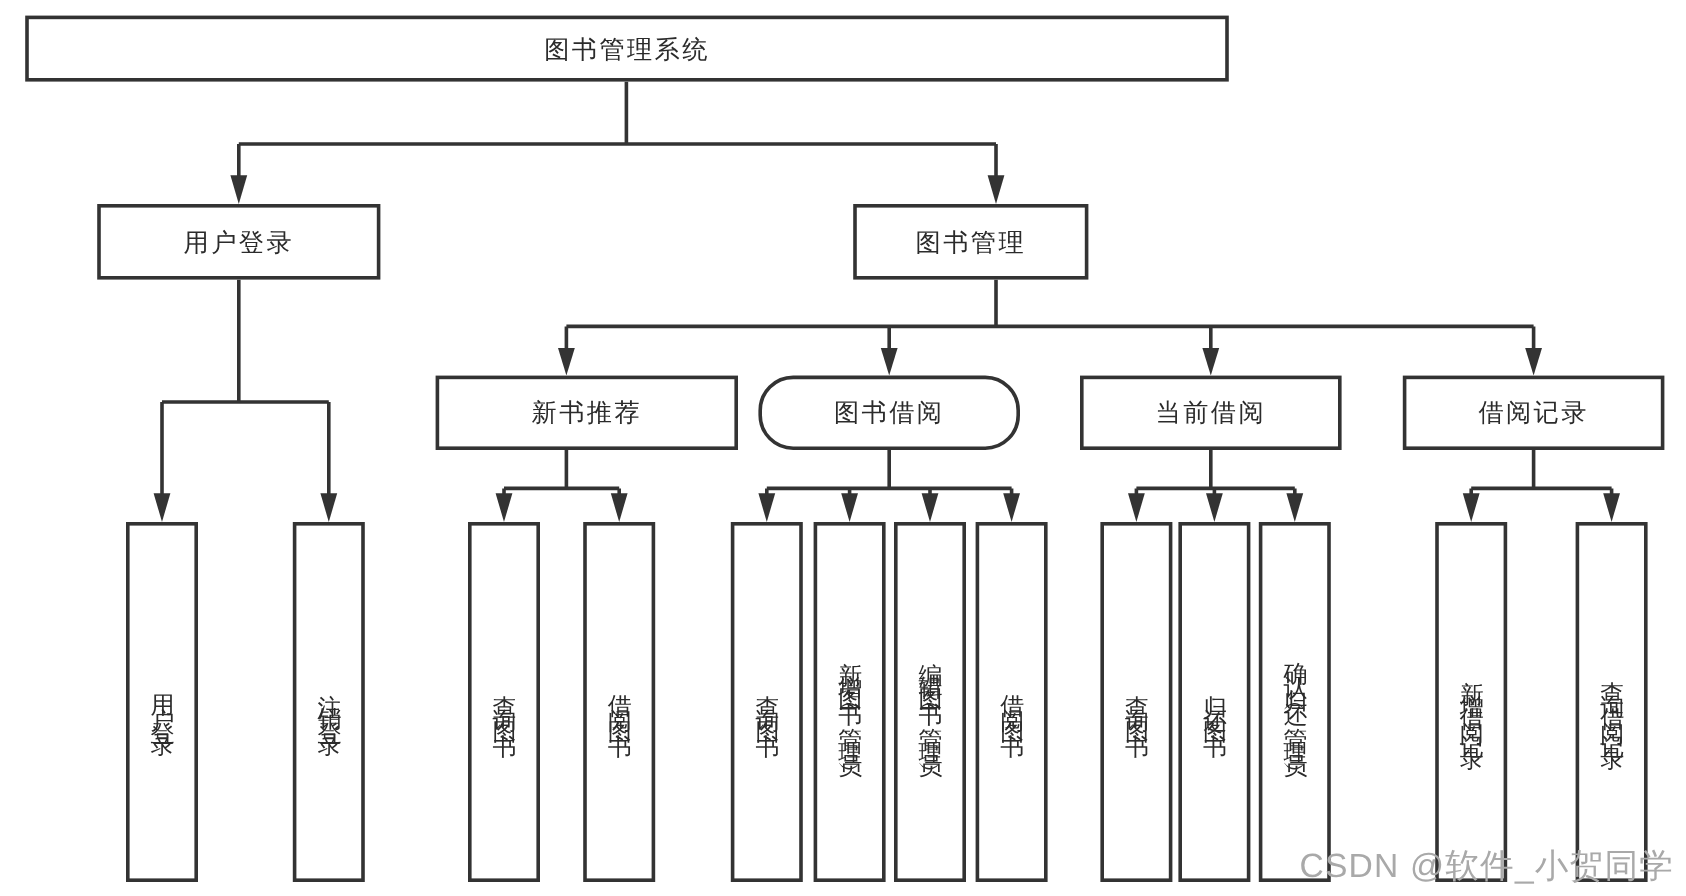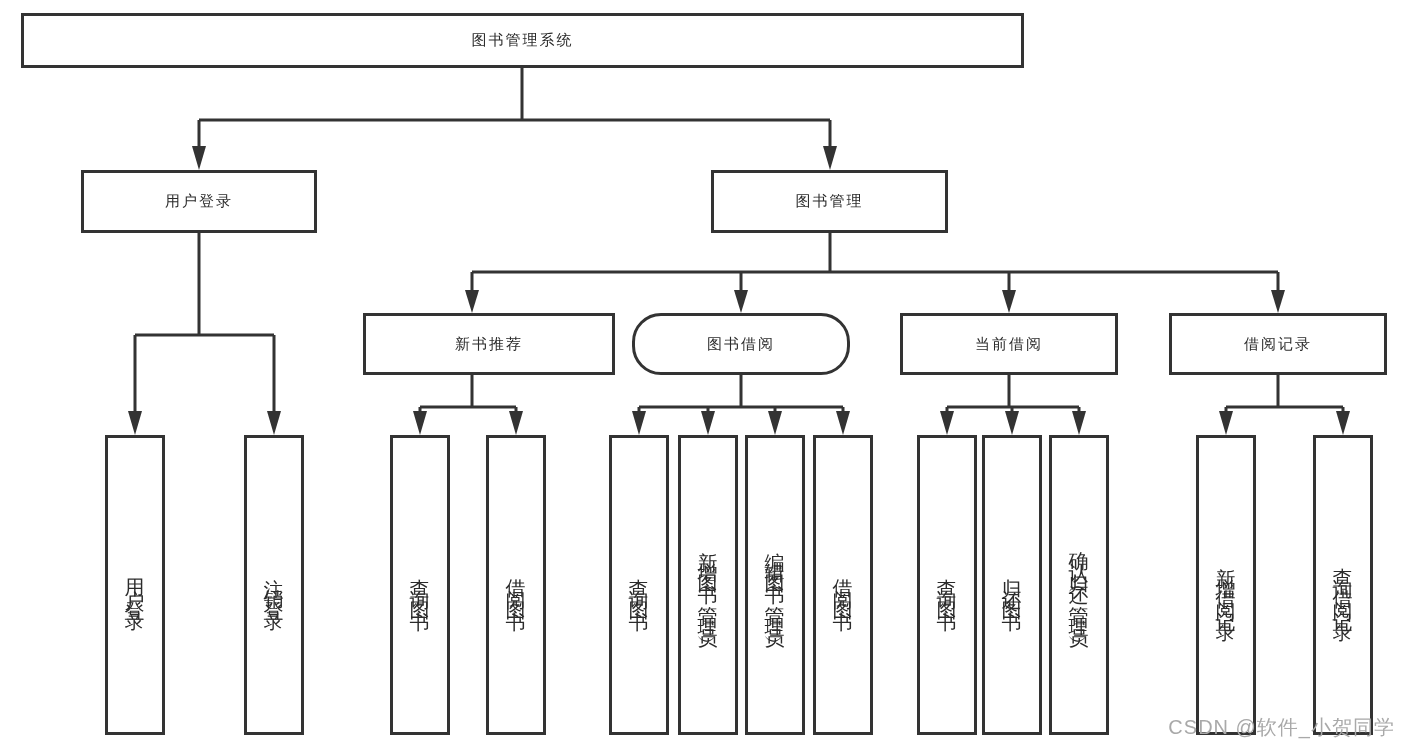--- a/index.html
+++ b/index.html
@@ -24,37 +24,37 @@
     position: absolute;
     box-sizing: border-box;
     border: 3px solid #333333;
     background: #ffffff;
     display: flex;
     align-items: center;
     justify-content: center;
     color: #2b2b2b;
   }
   .h-label {
-    font-size: 15px;
+    font-size: 21px;
     letter-spacing: 2px;
     white-space: nowrap;
     font-family: Liberation Mono, monospace;
   }
   .v-label {
     writing-mode: vertical-rl;
     text-orientation: mixed;
     font-size: 20px;
     letter-spacing: 11px;
     line-height: 1;
     white-space: nowrap;
   }
   
   .n-root  { left: 21px;  top: 13px;  width: 1003px; height: 55px; }
   .n-l2-0  { left: 81px;  top: 170px; width: 236px;  height: 63px; }
-  .n-l2-1  { left: 711px; top: 170px; width: 237px;  height: 63px; }
+  .n-l2-1  { left: 711px; top: 170px; width: 196px;  height: 63px; }
   .n-l3-0  { left: 363px; top: 313px; width: 252px;  height: 62px; }
   .n-l3-1  { left: 632px; top: 313px; width: 218px;  height: 62px; border-radius: 29px; }
   .n-l3-2  { left: 900px; top: 313px; width: 218px;  height: 62px; }
   .n-l3-3  { left: 1169px;top: 313px; width: 218px;  height: 62px; }
   .leaf    { top: 435px; width: 60px; height: 300px; }
   .n-leaf-0  { left: 105px; }
   .n-leaf-1  { left: 244px; }
   .n-leaf-2  { left: 390px; }
   .n-leaf-3  { left: 486px; }
   .n-leaf-4  { left: 609px; }
@@ -63,21 +63,21 @@
   .n-leaf-7  { left: 813px; }
   .n-leaf-8  { left: 917px; }
   .n-leaf-9  { left: 982px; }
   .n-leaf-10 { left: 1049px; }
   .n-leaf-11 { left: 1196px; }
   .n-leaf-12 { left: 1313px; }
   #watermark {
     position: absolute;
     right: 10px;
     bottom: 6px;
-    font-size: 20px;
+    font-size: 28px;
     letter-spacing: 1px;
     color: #a9a9a9;
     white-space: nowrap;
   }
 </style>
 </head>
 <body>
 
 <div id="canvas">
 

